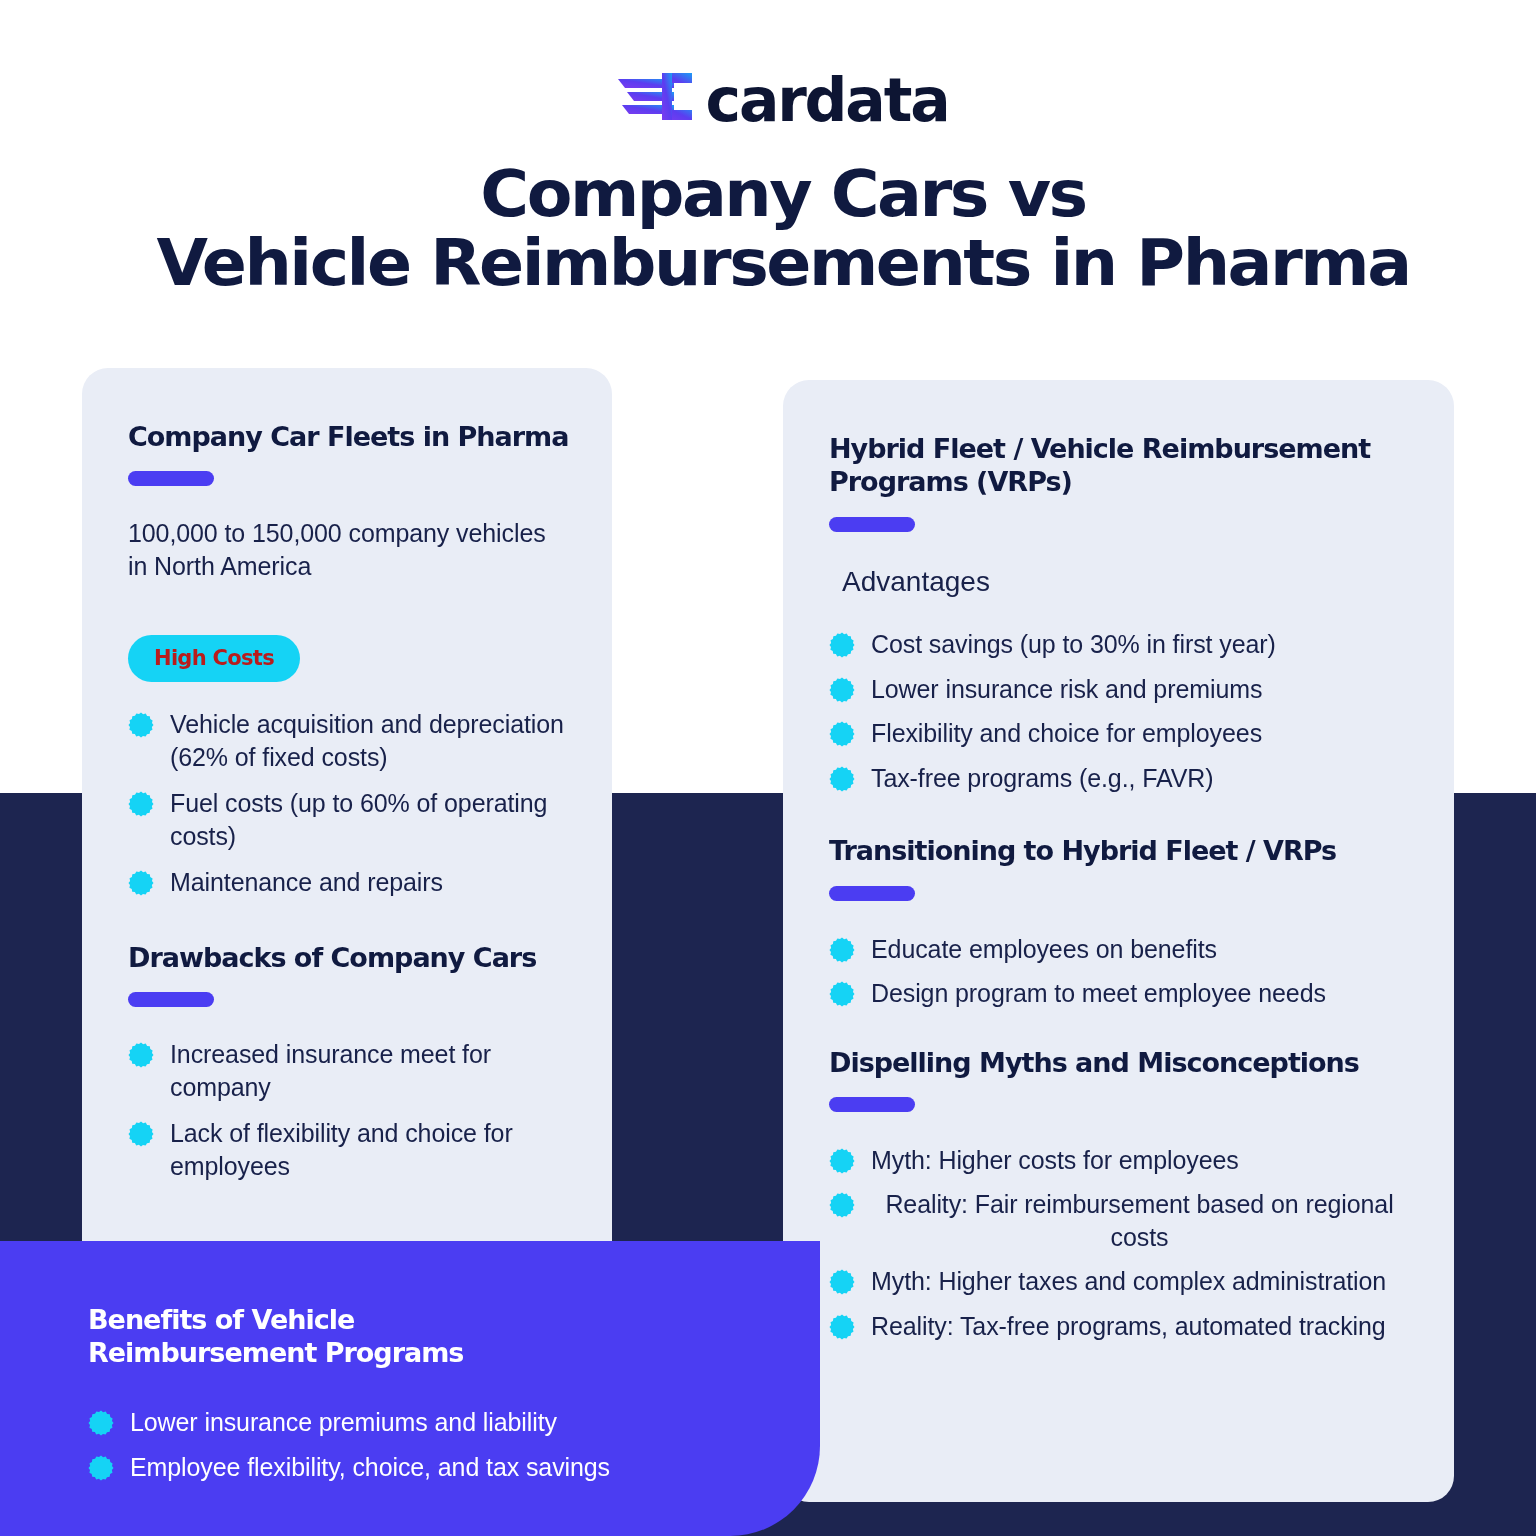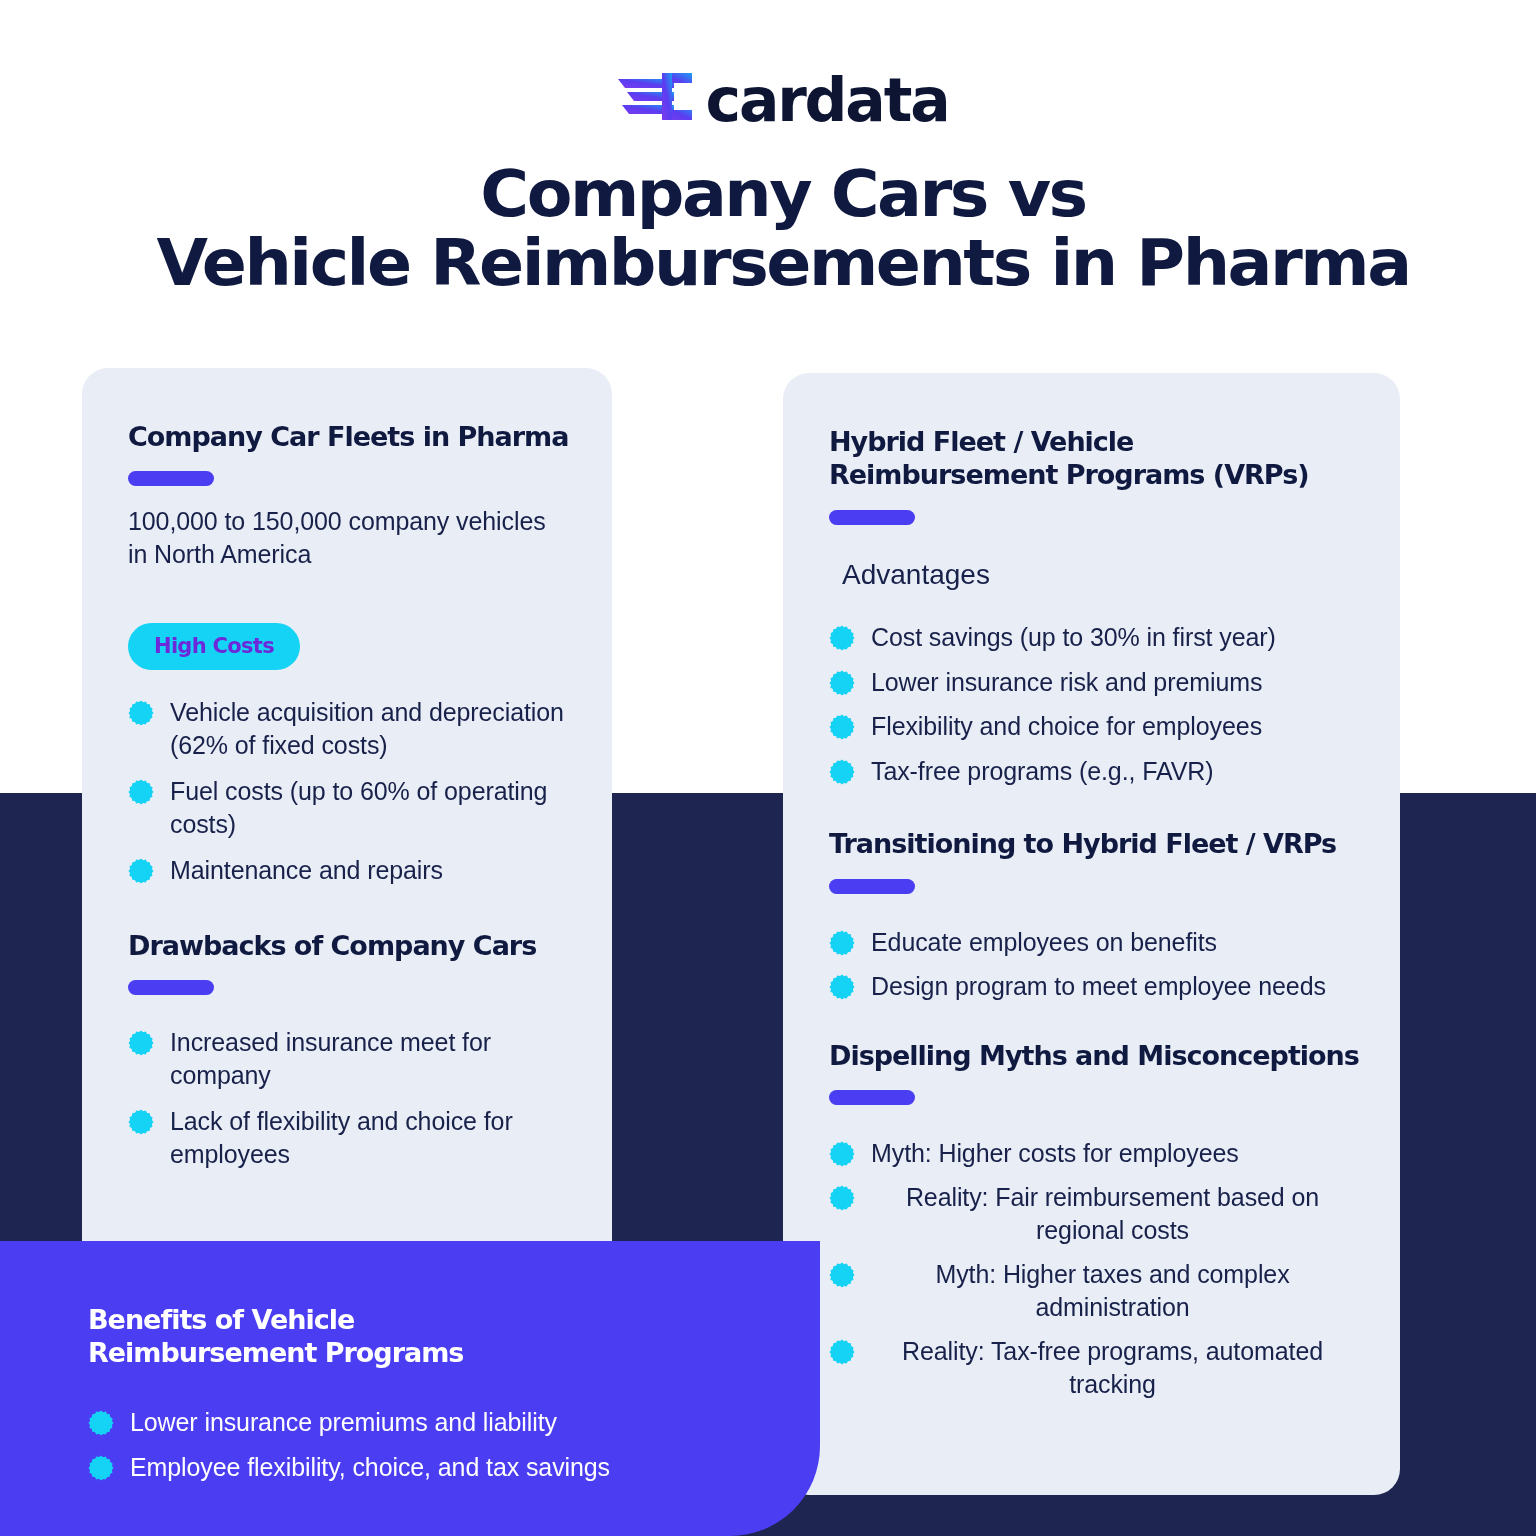--- a/index.html
+++ b/index.html
@@ -89,22 +89,22 @@
   }
   .card-left {
     left: 82px;
     top: 0;
     width: 530px;
     height: 932px;
     padding: 52px 46px 30px 46px;
   }
   .card-right {
     left: 783px;
-    top: 5px;
-    width: 617px;
+    top: 12px;
+    width: 671px;
     height: 1122px;
     padding: 52px 46px 30px 46px;
   }
 
   
   .sec-head {
     font-family: "DejaVu Sans", sans-serif;
     font-weight: 700;
     font-size: 26.5px;
     line-height: 1.26;
@@ -118,35 +118,35 @@
     width: 86px;
     height: 15px;
     border-radius: 8px;
     background: #4b3df2;
     margin-top: 18px;
   }
   .lead-text {
     font-size: 25px;
     line-height: 1.32;
     color: #18214a;
-    margin-top: 19px;
+    margin-top: 31px;
     letter-spacing: -0.1px;
   }
   .sub-label {
     font-size: 28px;
     line-height: 1.3;
     color: #18214a;
     margin-top: 32px;
     margin-left: 13px;
   }
 
   .badge {
     display: inline-block;
     background: #15d3f5;
-    color: #6d28d9;
+    color: #b91c1c;
     font-family: "DejaVu Sans", sans-serif;
     font-weight: 700;
     font-size: 21px;
     letter-spacing: -0.7px;
     padding: 11px 26px 12px 26px;
     border-radius: 26px;
     margin-top: 27px;
   }
 
   

